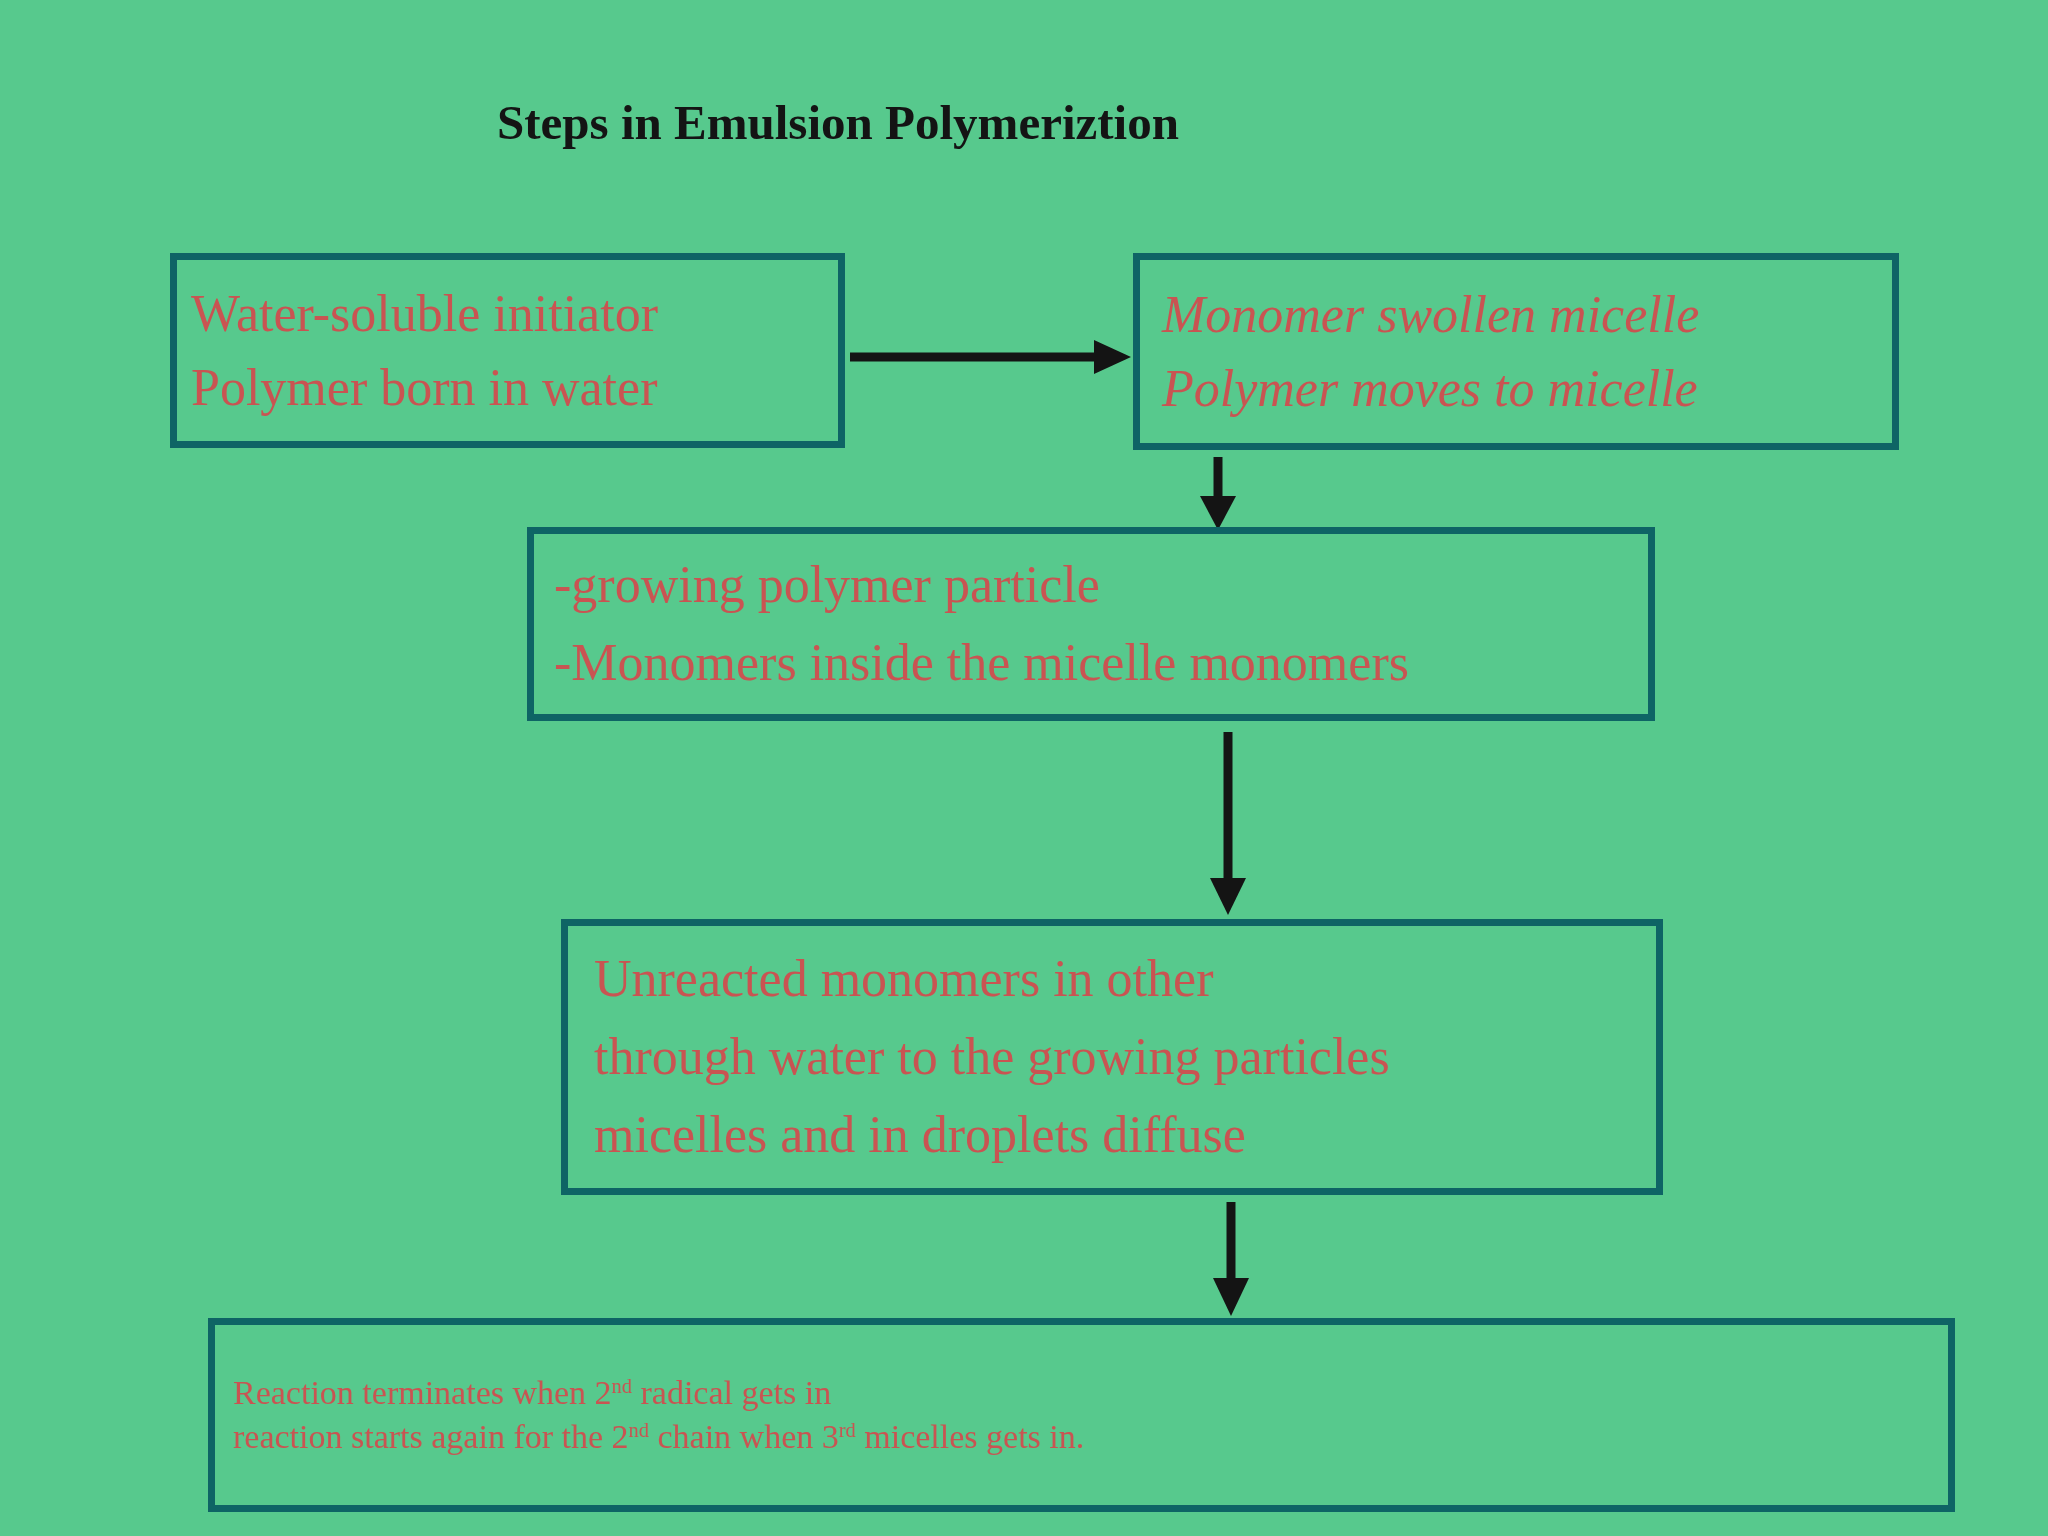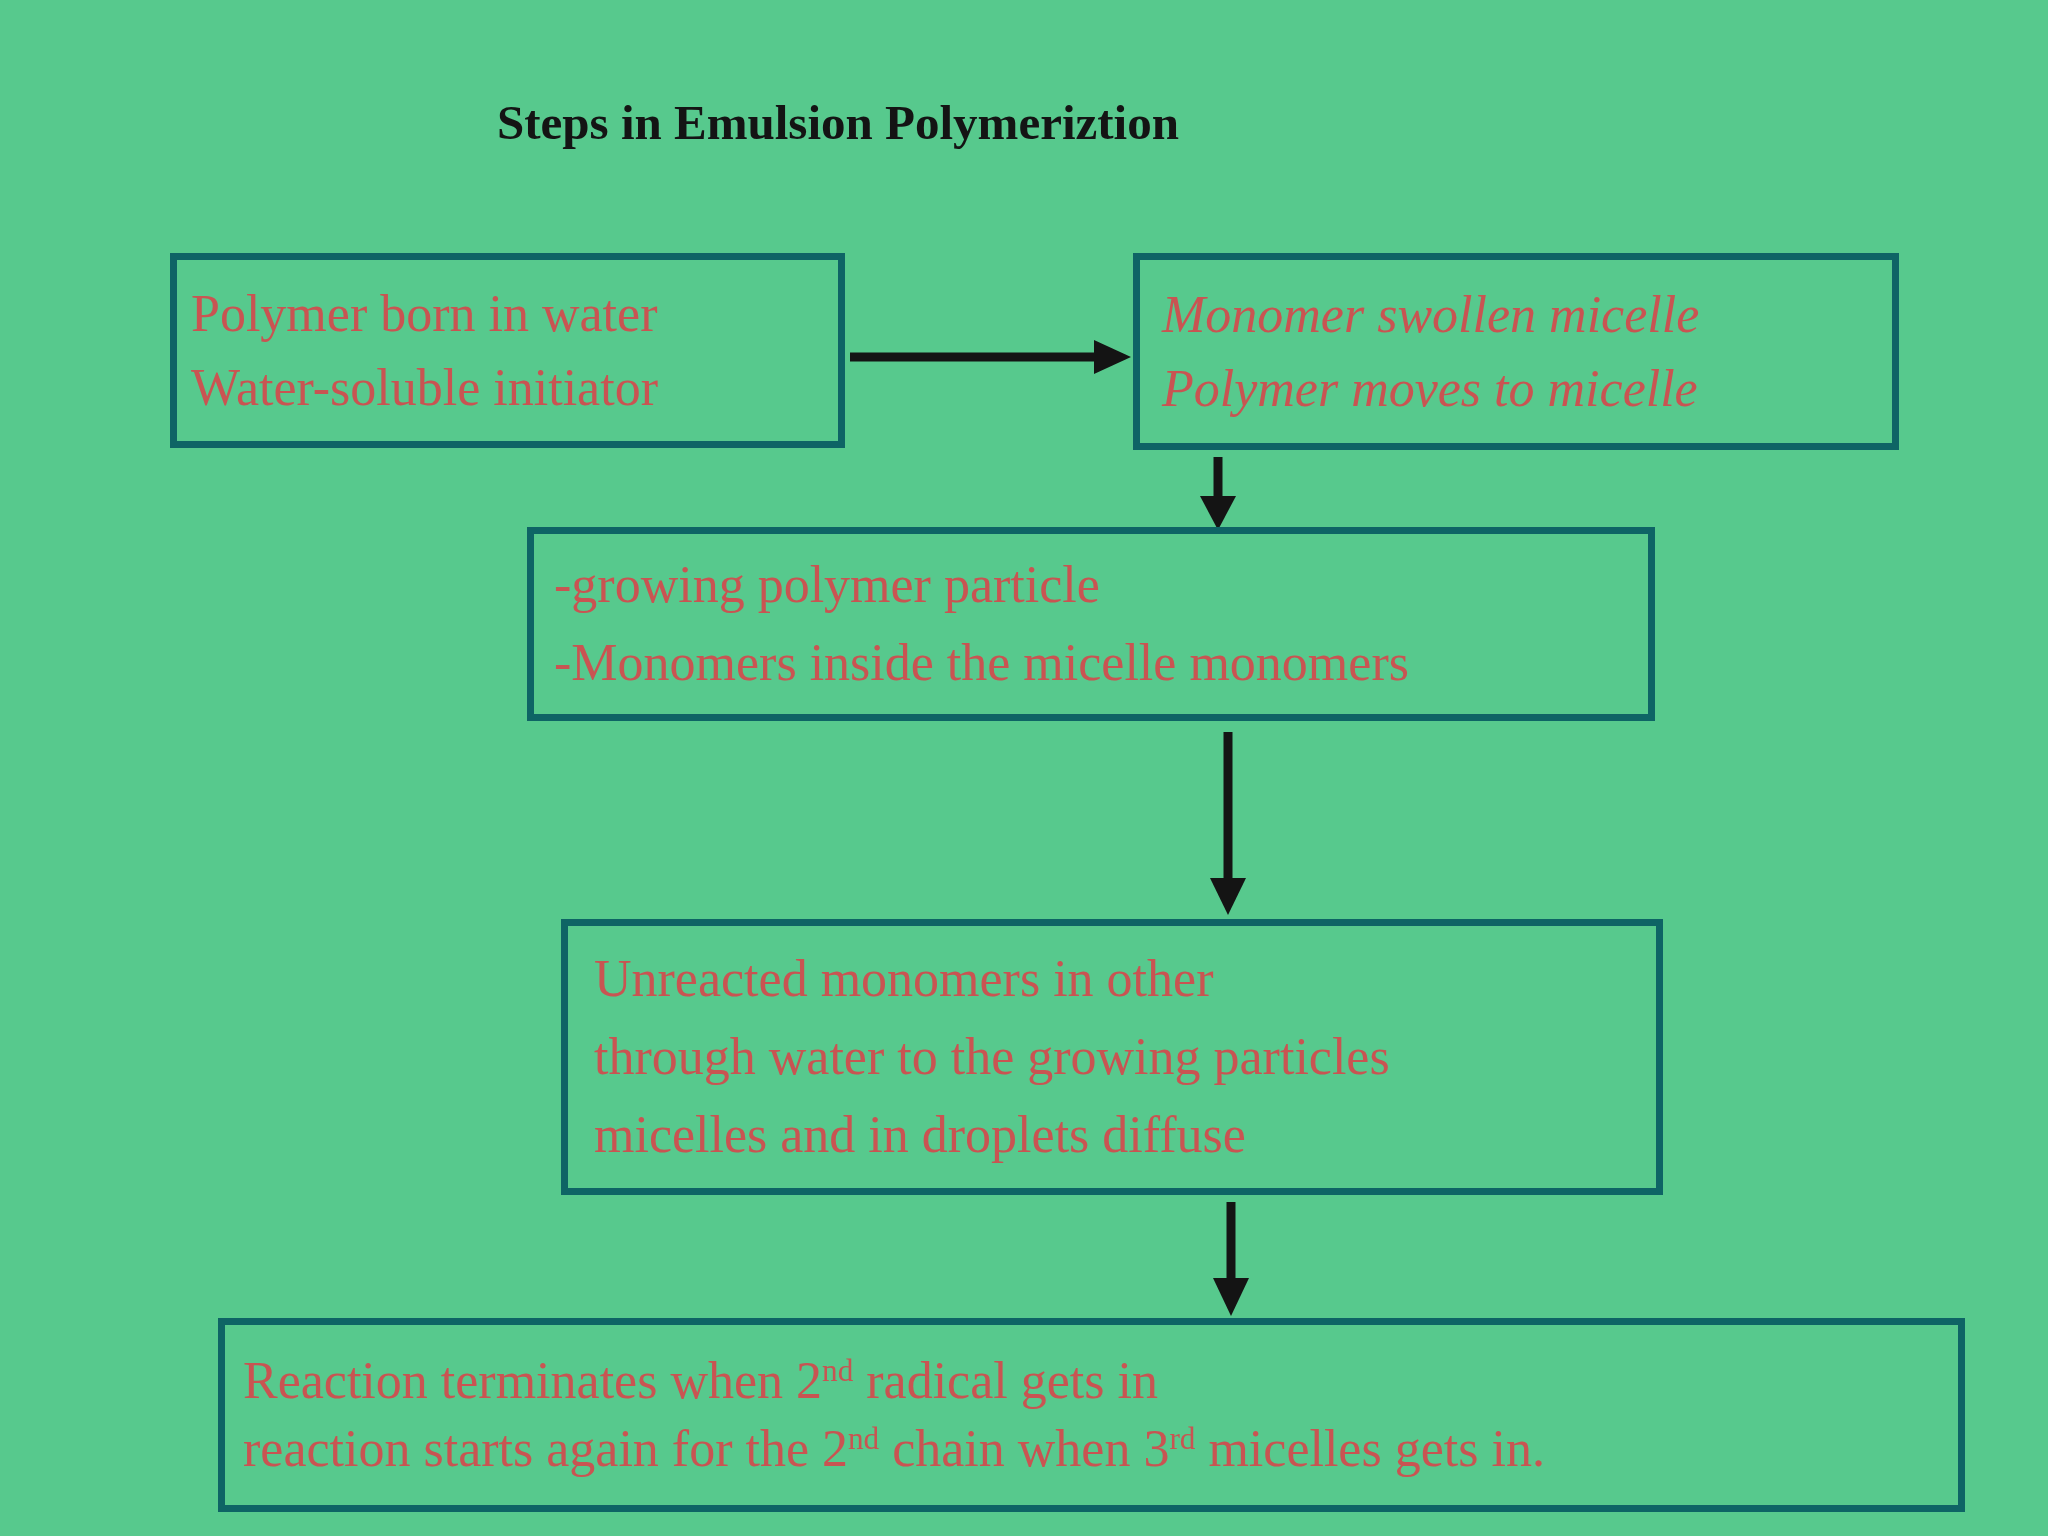--- a/index.html
+++ b/index.html
@@ -43,21 +43,21 @@
     display:flex;
     flex-direction:column;
     justify-content:center;
     padding-left:18px;
   }
   .box .line{white-space:nowrap;}
   #box1{left:170px;top:253px;width:675px;height:195px;padding-left:14px;}
   #box2{left:1133px;top:253px;width:766px;height:197px;padding-left:22px;font-style:italic;}
   #box3{left:527px;top:527px;width:1128px;height:194px;padding-left:20px;line-height:1.5;}
   #box4{left:561px;top:919px;width:1102px;height:276px;padding-left:26px;line-height:1.5;}
-  #box5{left:218px;top:1318px;width:1747px;height:194px;font-size:52px;line-height:1.3;}
+  #box5{left:208px;top:1318px;width:1747px;height:194px;font-size:34px;line-height:1.3;}
   .sup{
     font-size:60%;
     position:relative;
     top:-0.55em;
   }
 </style>
 </head>
 <body>
 
 <div class="slide">
@@ -77,22 +77,22 @@
       <line x1="1228" y1="732" x2="1228" y2="882"></line>
       <polygon points="1210,878 1246,878 1228,915"></polygon>
     </g>
     <g>
       <line x1="1231" y1="1202" x2="1231" y2="1282"></line>
       <polygon points="1213,1278 1249,1278 1231,1316"></polygon>
     </g>
   </svg>
 
   <div class="box" id="box1">
+    <div class="line">Water-soluble initiator</div>
     <div class="line">Polymer born in water</div>
-    <div class="line">Water-soluble initiator</div>
   </div>
 
   <div class="box" id="box2">
     <div class="line">Monomer swollen micelle</div>
     <div class="line">Polymer moves to micelle</div>
   </div>
 
   <div class="box" id="box3">
     <div class="line">-growing polymer particle</div>
     <div class="line">-Monomers inside the micelle monomers</div>

